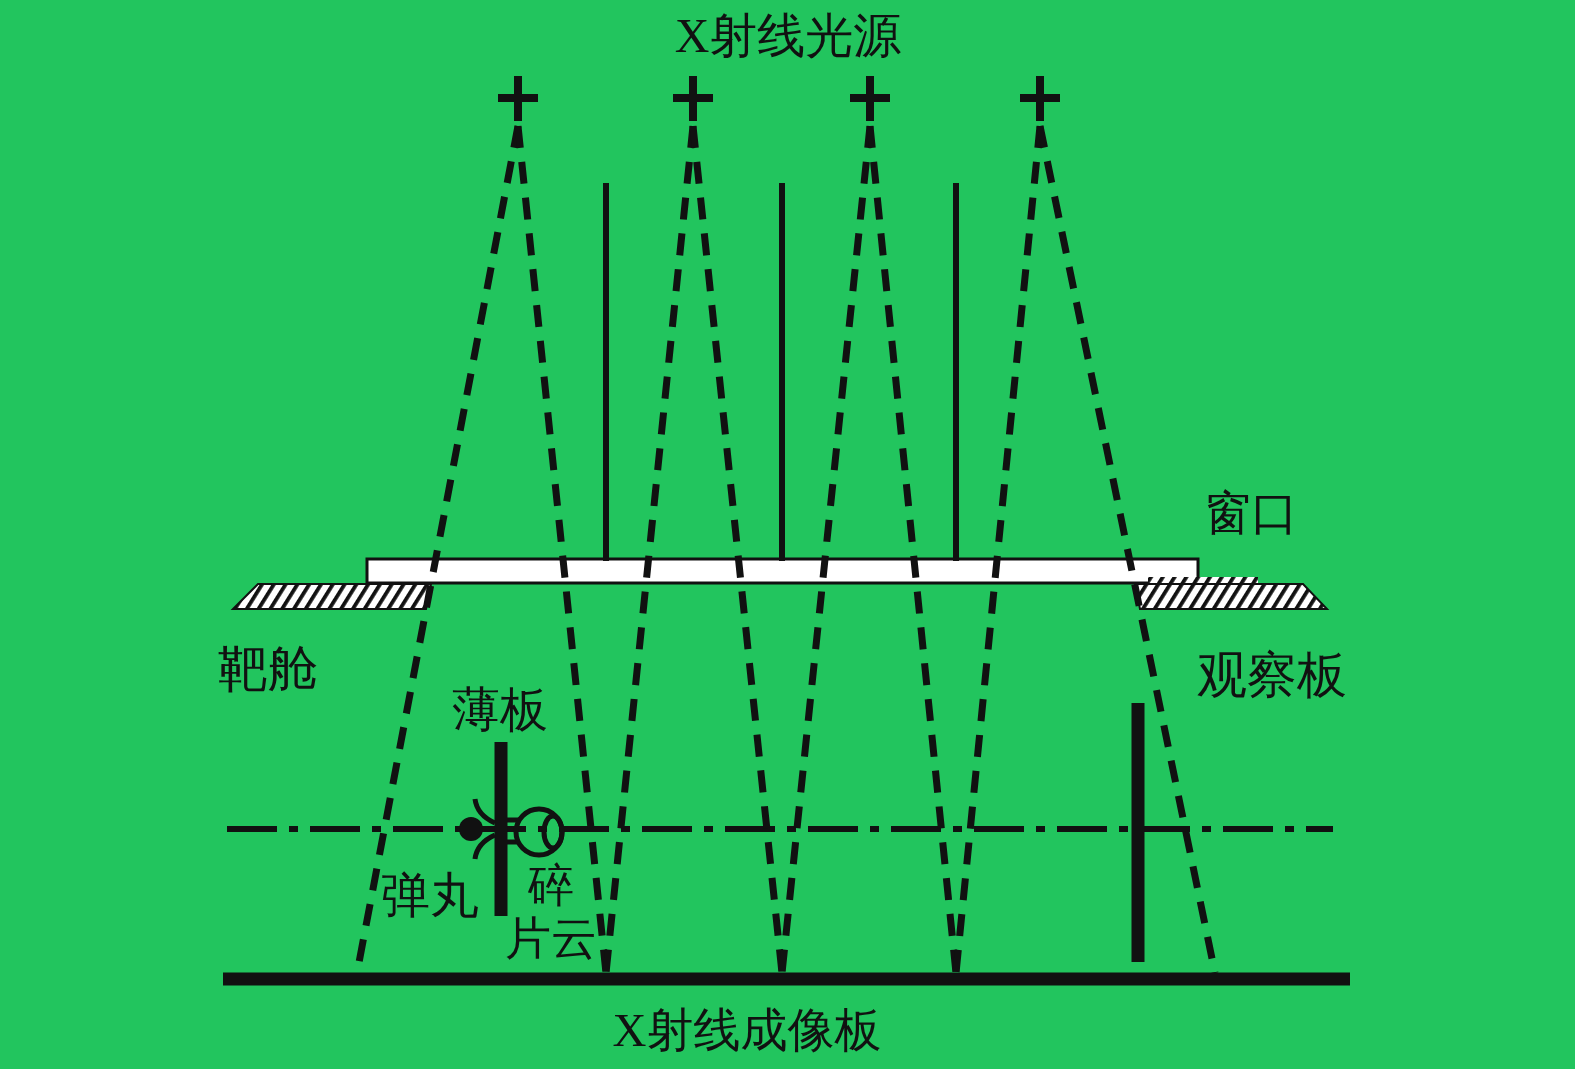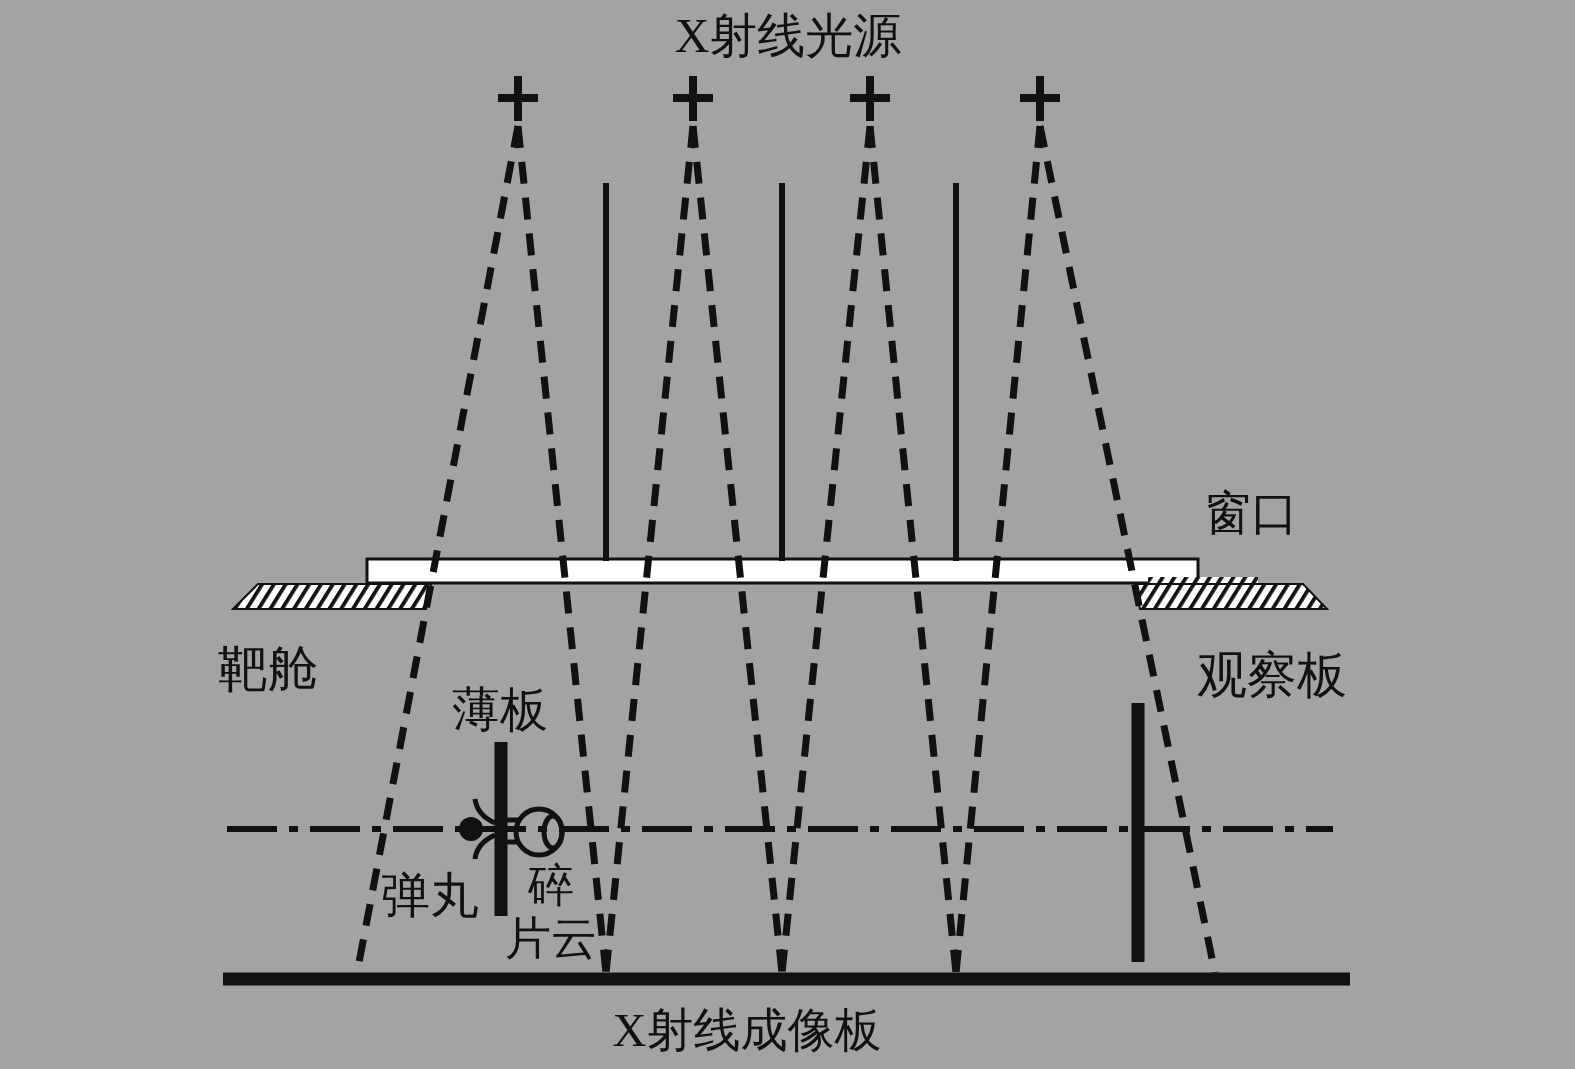--- a/index.html
+++ b/index.html
@@ -4,21 +4,21 @@
 <style>
   html, body {
     margin: 0;
     padding: 0;
     background: #ffffff;
   }
   #stage {
     position: relative;
     width: 1575px;
     height: 1069px;
-    background: #a3a3a3;
+    background: #22c55e;
     overflow: hidden;
     font-family: "Liberation Serif", "DejaVu Serif", serif;
   }
   svg { display: block; }
   text {
     font-family: "Liberation Serif", "DejaVu Serif", serif;
     fill: #111111;
   }
 </style>
 </head>

